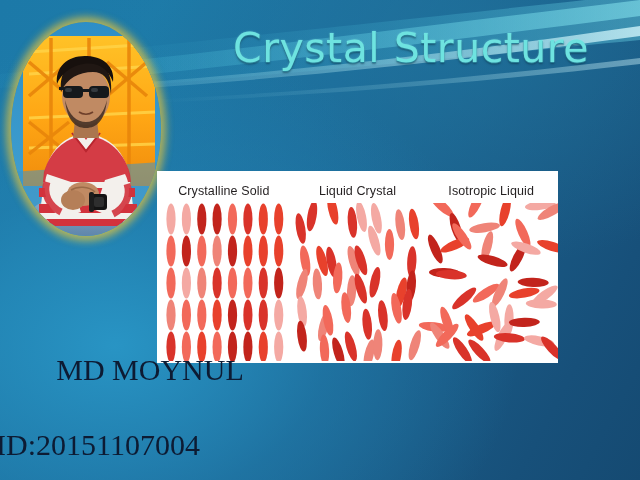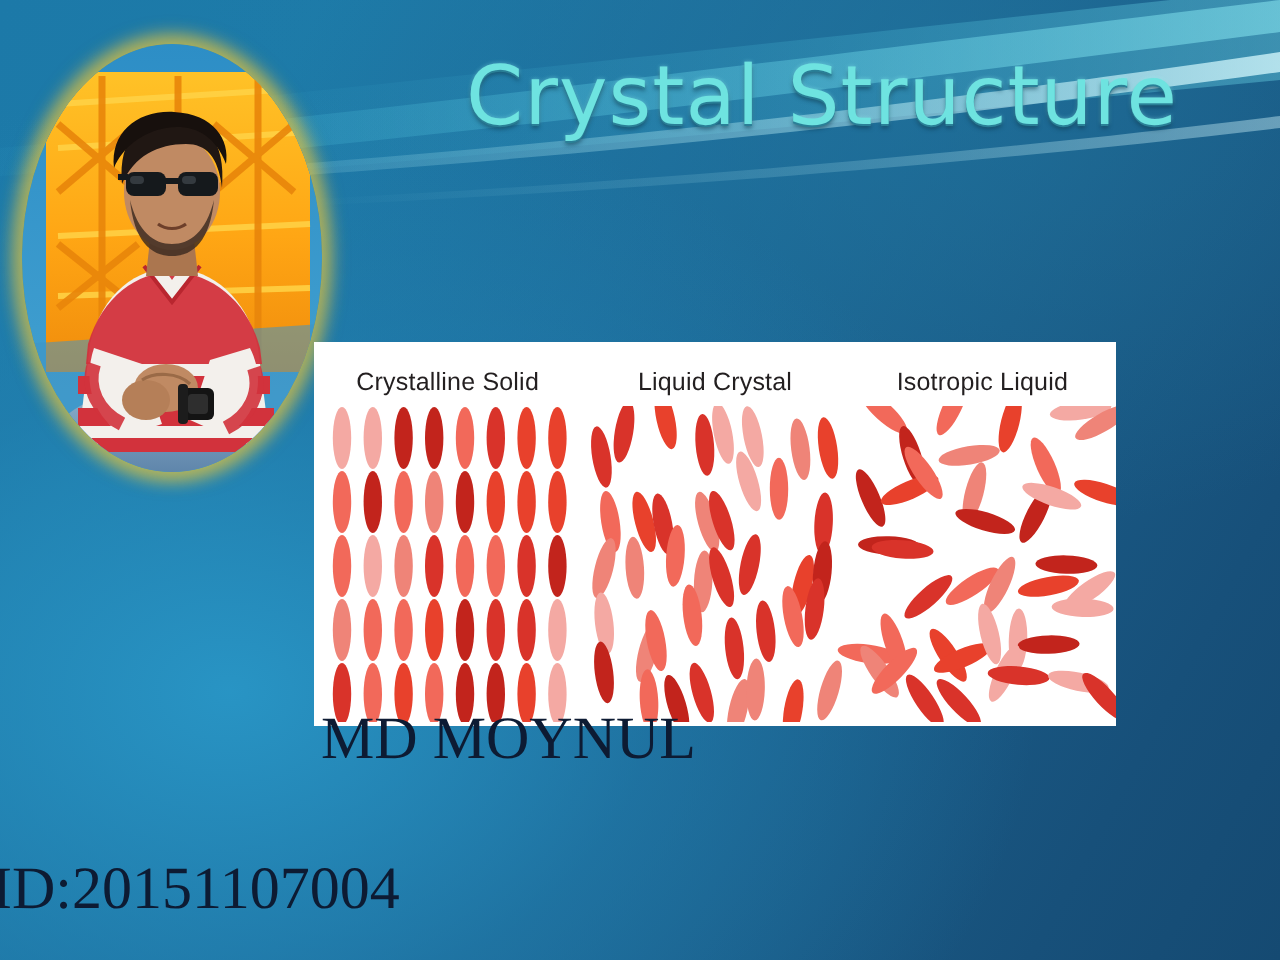--- a/index.html
+++ b/index.html
@@ -59,23 +59,23 @@
   #diagram-labels .lbl{
     flex:1;text-align:center;
     font-family:"Liberation Sans",sans-serif;
     font-size:12.5px;color:#231f20;letter-spacing:0.1px;
   }
   #diagram-svg{position:absolute;left:0;top:32px;width:401px;height:158px;}
 
   
   #name-block{
     position:absolute;left:0px;top:352px;width:300px;
-    text-align:right;
+    text-align:center;
     font-family:"Liberation Serif",serif;
-    font-size:30px;line-height:36px;color:#0d1b33;margin-left:48px;
+    font-size:30px;line-height:36px;color:#0d1b33;
   }
   #id-line{
     position:absolute;left:-4px;top:428px;width:330px;
     text-align:left;
     font-family:"Liberation Serif",serif;
     font-size:30px;line-height:34px;color:#0d1b33;
     white-space:nowrap;
   }
 </style>
 </head>

